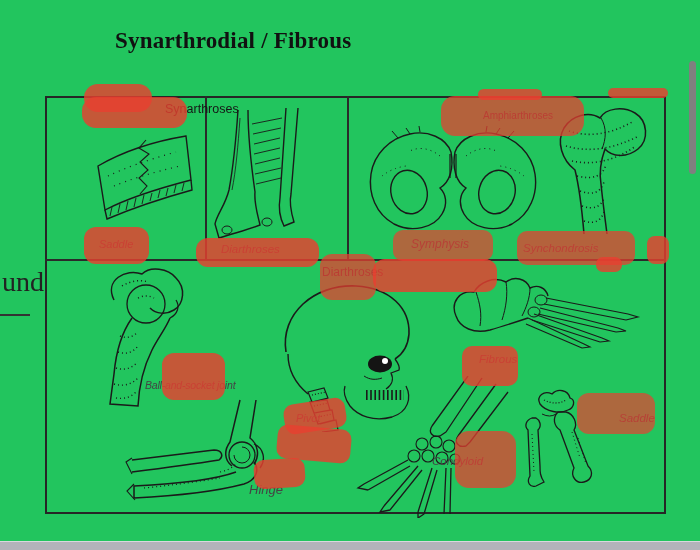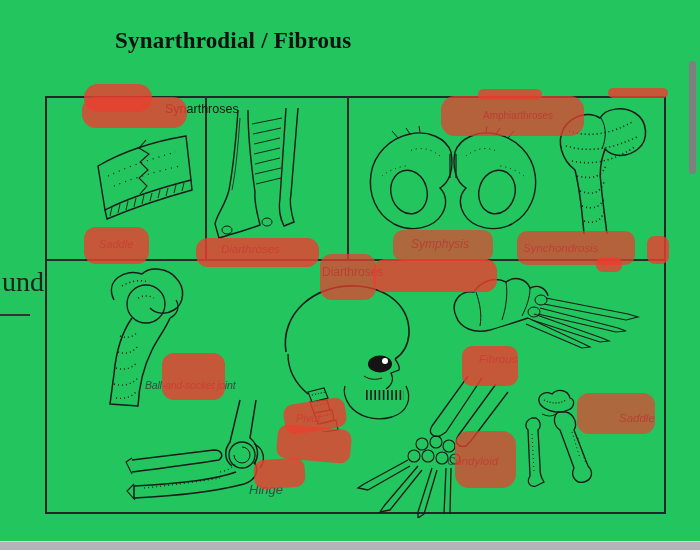--- a/index.html
+++ b/index.html
@@ -182,21 +182,21 @@
   <div class="lbl" style="left:322px;top:265px;font-size:12px;">Diarthroses</div>
 
   <div class="lbl it" style="left:99px;top:238px;font-size:11px;">Saddle</div>
   <div class="lbl it" style="left:221px;top:243px;font-size:11.5px;">Diarthroses</div>
   <div class="lbl it" style="left:411px;top:237px;font-size:12px;">Symphysis</div>
   <div class="lbl it" style="left:523px;top:242px;font-size:11.5px;">Synchondrosis</div>
 
   <div class="lbl it" style="left:145px;top:379px;font-size:10.5px;letter-spacing:-0.2px;">Ball-and-socket joint</div>
   <div class="lbl it" style="left:296px;top:412px;font-size:11px;">Pivot</div>
   <div class="lbl it" style="left:479px;top:353px;font-size:11.5px;">Fibrous</div>
-  <div class="lbl it" style="left:447px;top:455px;font-size:11.5px;">Condyloid</div>
+  <div class="lbl it" style="left:432px;top:455px;font-size:11.5px;">Condyloid</div>
   <div class="lbl it" style="left:577px;top:412px;font-size:11.5px;padding-left:42px;">Saddle</div>
   <div class="lbl it" style="left:249px;top:482px;font-size:13px;">Hinge</div>
 
   <div class="blob" style="left:84px;top:84px;width:68px;height:28px;border-radius:14px;"></div>
   <div class="blob" style="left:82px;top:97px;width:105px;height:31px;border-radius:14px;"></div>
   <div class="blob" style="left:84px;top:227px;width:65px;height:37px;"></div>
   <div class="blob" style="left:196px;top:238px;width:123px;height:29px;"></div>
   <div class="blob" style="left:478px;top:89px;width:64px;height:11px;border-radius:6px;"></div>
   <div class="blob a74" style="left:441px;top:96px;width:143px;height:40px;border-radius:14px;"></div>
   <div class="blob" style="left:608px;top:88px;width:60px;height:10px;border-radius:5px;"></div>

